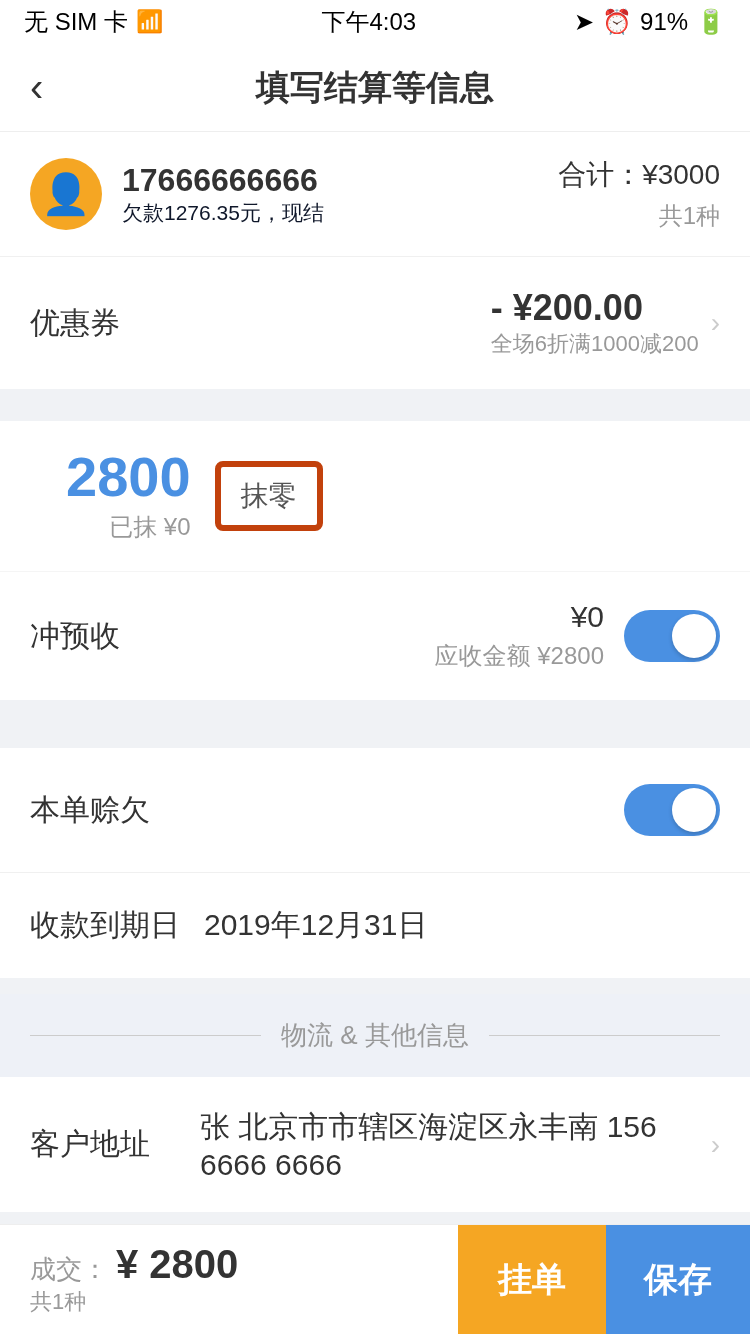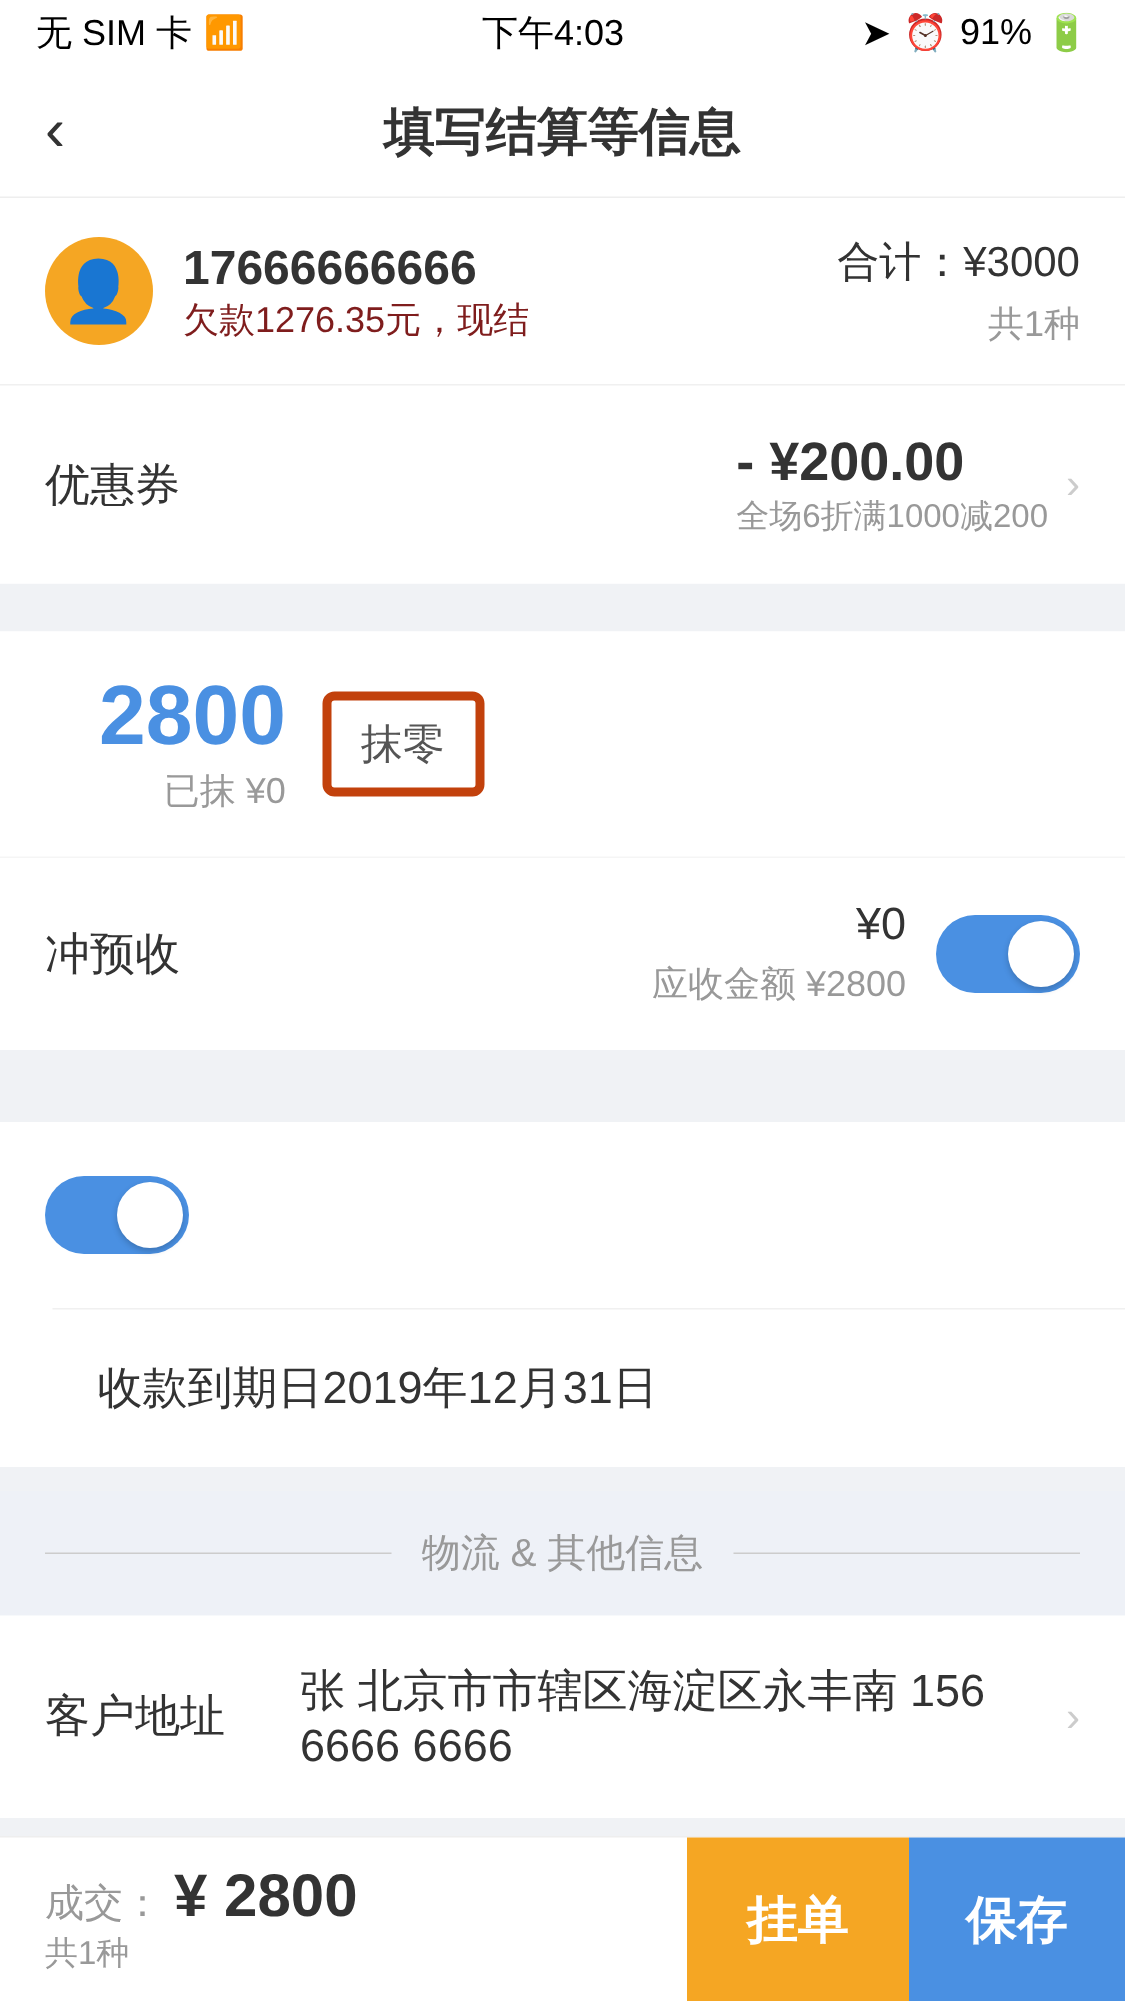--- a/index.html
+++ b/index.html
@@ -93,22 +93,22 @@
       font-size: 40px;
       color: #fff;
     }
     .customer-info {}
     .customer-phone {
       font-size: 32px;
       font-weight: 600;
       color: #333;
     }
     .customer-debt {
-      font-size: 24px;
-      color: #7f1d1d;
+      font-size: 21px;
+      color: #0f172a;
       margin-top: 0;
     }
     .customer-right {
       text-align: right;
     }
     .total-amount {
       font-size: 28px;
       color: #333;
     }
     .total-count {
@@ -265,21 +265,21 @@
       color: #333;
     }
 
     
     .due-row {
       display: flex;
       align-items: center;
       padding: 32px 30px;
       background: #fff;
       border-top: 1px solid #f0f0f0;
-      margin-left: 35px;
+      gap: 24px;
     }
     .due-label {
       font-size: 30px;
       color: #333;
     }
     .due-date {
       font-size: 30px;
       color: #333;
     }
 
@@ -464,20 +464,21 @@
           <div class="toggle-knob"></div>
         </div>
       </div>
     </div>
   </div>
 
   <div class="section-divider"></div>
 
   <div class="card">
     <div class="credit-row">
+      <span class="credit-label">本单赊欠</span>
       <div class="toggle">
         <div class="toggle-knob"></div>
       </div>
     </div>
 
     <div class="due-row">
       <span class="due-label">收款到期日</span>
       <span class="due-date">2019年12月31日</span>
     </div>
   </div>

